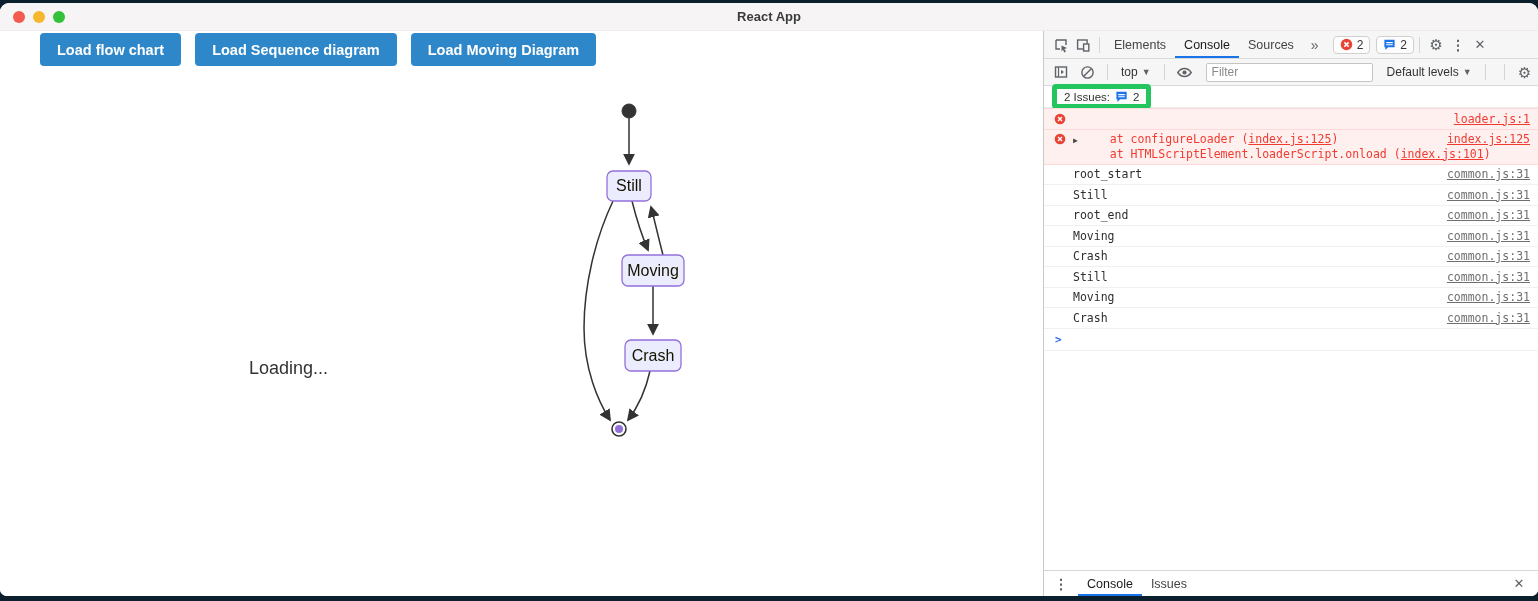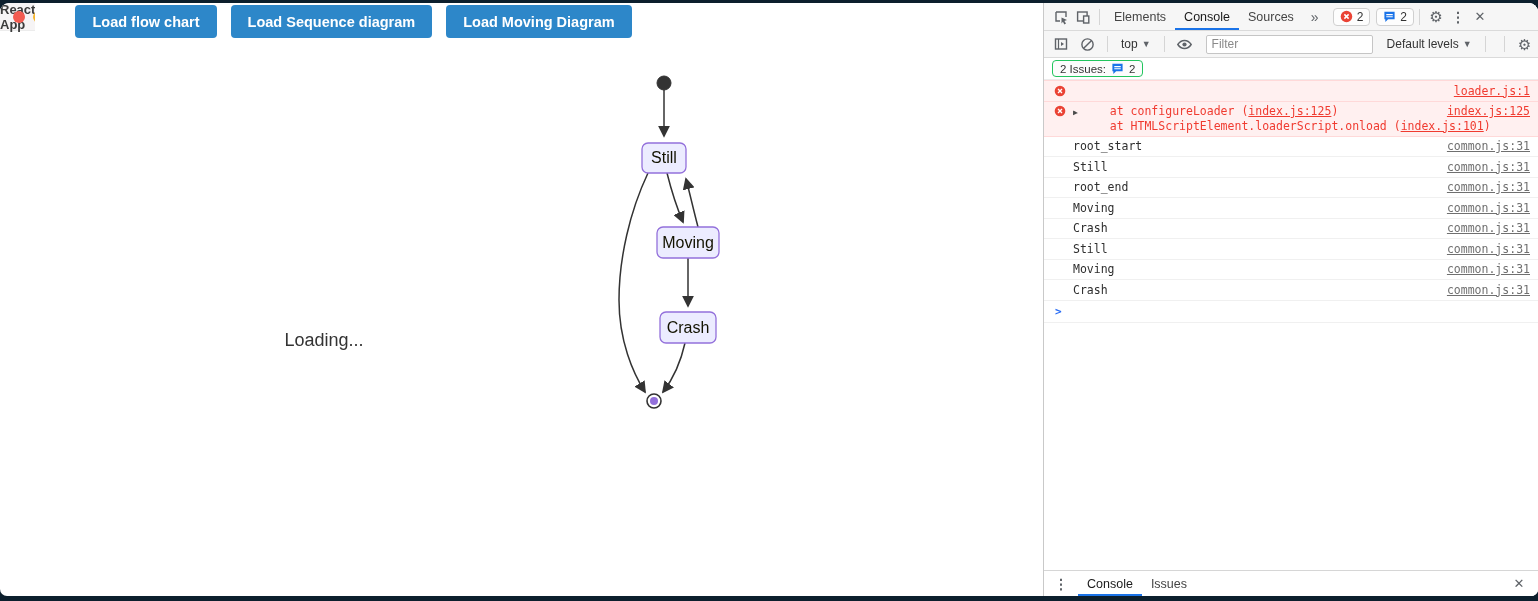--- a/index.html
+++ b/index.html
@@ -1,20 +1,20 @@
 <!DOCTYPE html>
 <html><head>
 <meta charset="utf-8">
 <style>
   * { margin:0; padding:0; box-sizing:border-box; }
   html,body { width:1538px; height:601px; overflow:hidden; background:#0c1f2d;
               font-family:"Liberation Sans", sans-serif; }
   .window { position:absolute; left:0; top:3px; width:1538px; height:593px;
             background:#fff; border-radius:9px 9px 7px 7px; overflow:hidden;
-            display:flex; flex-direction:row; }
+            display:flex; flex-direction:column; }
   
   .titlebar { height:28px; flex:0 0 28px; background:#f6f4f5; position:relative;
               display:flex; align-items:center; justify-content:center;
               border-bottom:1px solid #ececec; }
   .traffic { position:absolute; left:13px; top:8px; display:flex; gap:8px; }
   .traffic span { width:12px; height:12px; border-radius:50%; display:block; }
   .t-red{background:#f35b50;} .t-yellow{background:#f6b62e;} .t-green{background:#33c13a;}
   .win-title { font-size:13px; font-weight:bold; color:#3b3b3b; }
   
   .content { flex:1; display:flex; min-height:0; }
@@ -51,21 +51,21 @@
   .spacer { flex:1; }
   .ctx-select, .levels-select { display:flex; align-items:center; gap:4px; font-size:12px;
                 color:#333; padding:0 4px; cursor:pointer; white-space:nowrap; }
   .caret { font-size:9px; color:#5f6368; }
   .filter-input { width:192px; height:19px; border:1px solid #c5c5c5; background:#fff;
                   font-size:12px; padding:0 5px; color:#333; margin:0 6px; border-radius:2px; }
   .filter-input::placeholder { color:#8a8a8a; }
   
   .issues-bar { height:22px; flex:0 0 22px; background:#fff; border-bottom:1px solid #ececec;
                 display:flex; align-items:center; padding:0 8px; }
-  .issues-pill { display:flex; align-items:center; gap:5px; border:1px solid #22c55e;
+  .issues-pill { display:flex; align-items:center; gap:5px; border:5px solid #22c55e;
                  border-radius:4px; padding:1px 7px; font-size:11.5px; color:#333;
                  background:#fcfcfc; cursor:pointer; }
   
   .console-area { flex:1; min-height:0; overflow:hidden; display:flex; flex-direction:column;
                   font-family:"DejaVu Sans Mono", monospace; font-size:11.5px; }
   .msg-row { display:flex; align-items:flex-start; padding:2.5px 8px 2.5px 10px;
              border-bottom:1px solid #f0f0f0; line-height:14.5px; background:#fff; }
   .msg-row.error { background:var(--err-bg,#fff0f0); border-bottom:1px solid var(--err-border,#ffd9d9);
                    color:var(--err-text,#f03b30); }
   .msg-row.error:first-child { border-top:1px solid var(--err-border,#ffd9d9); }

